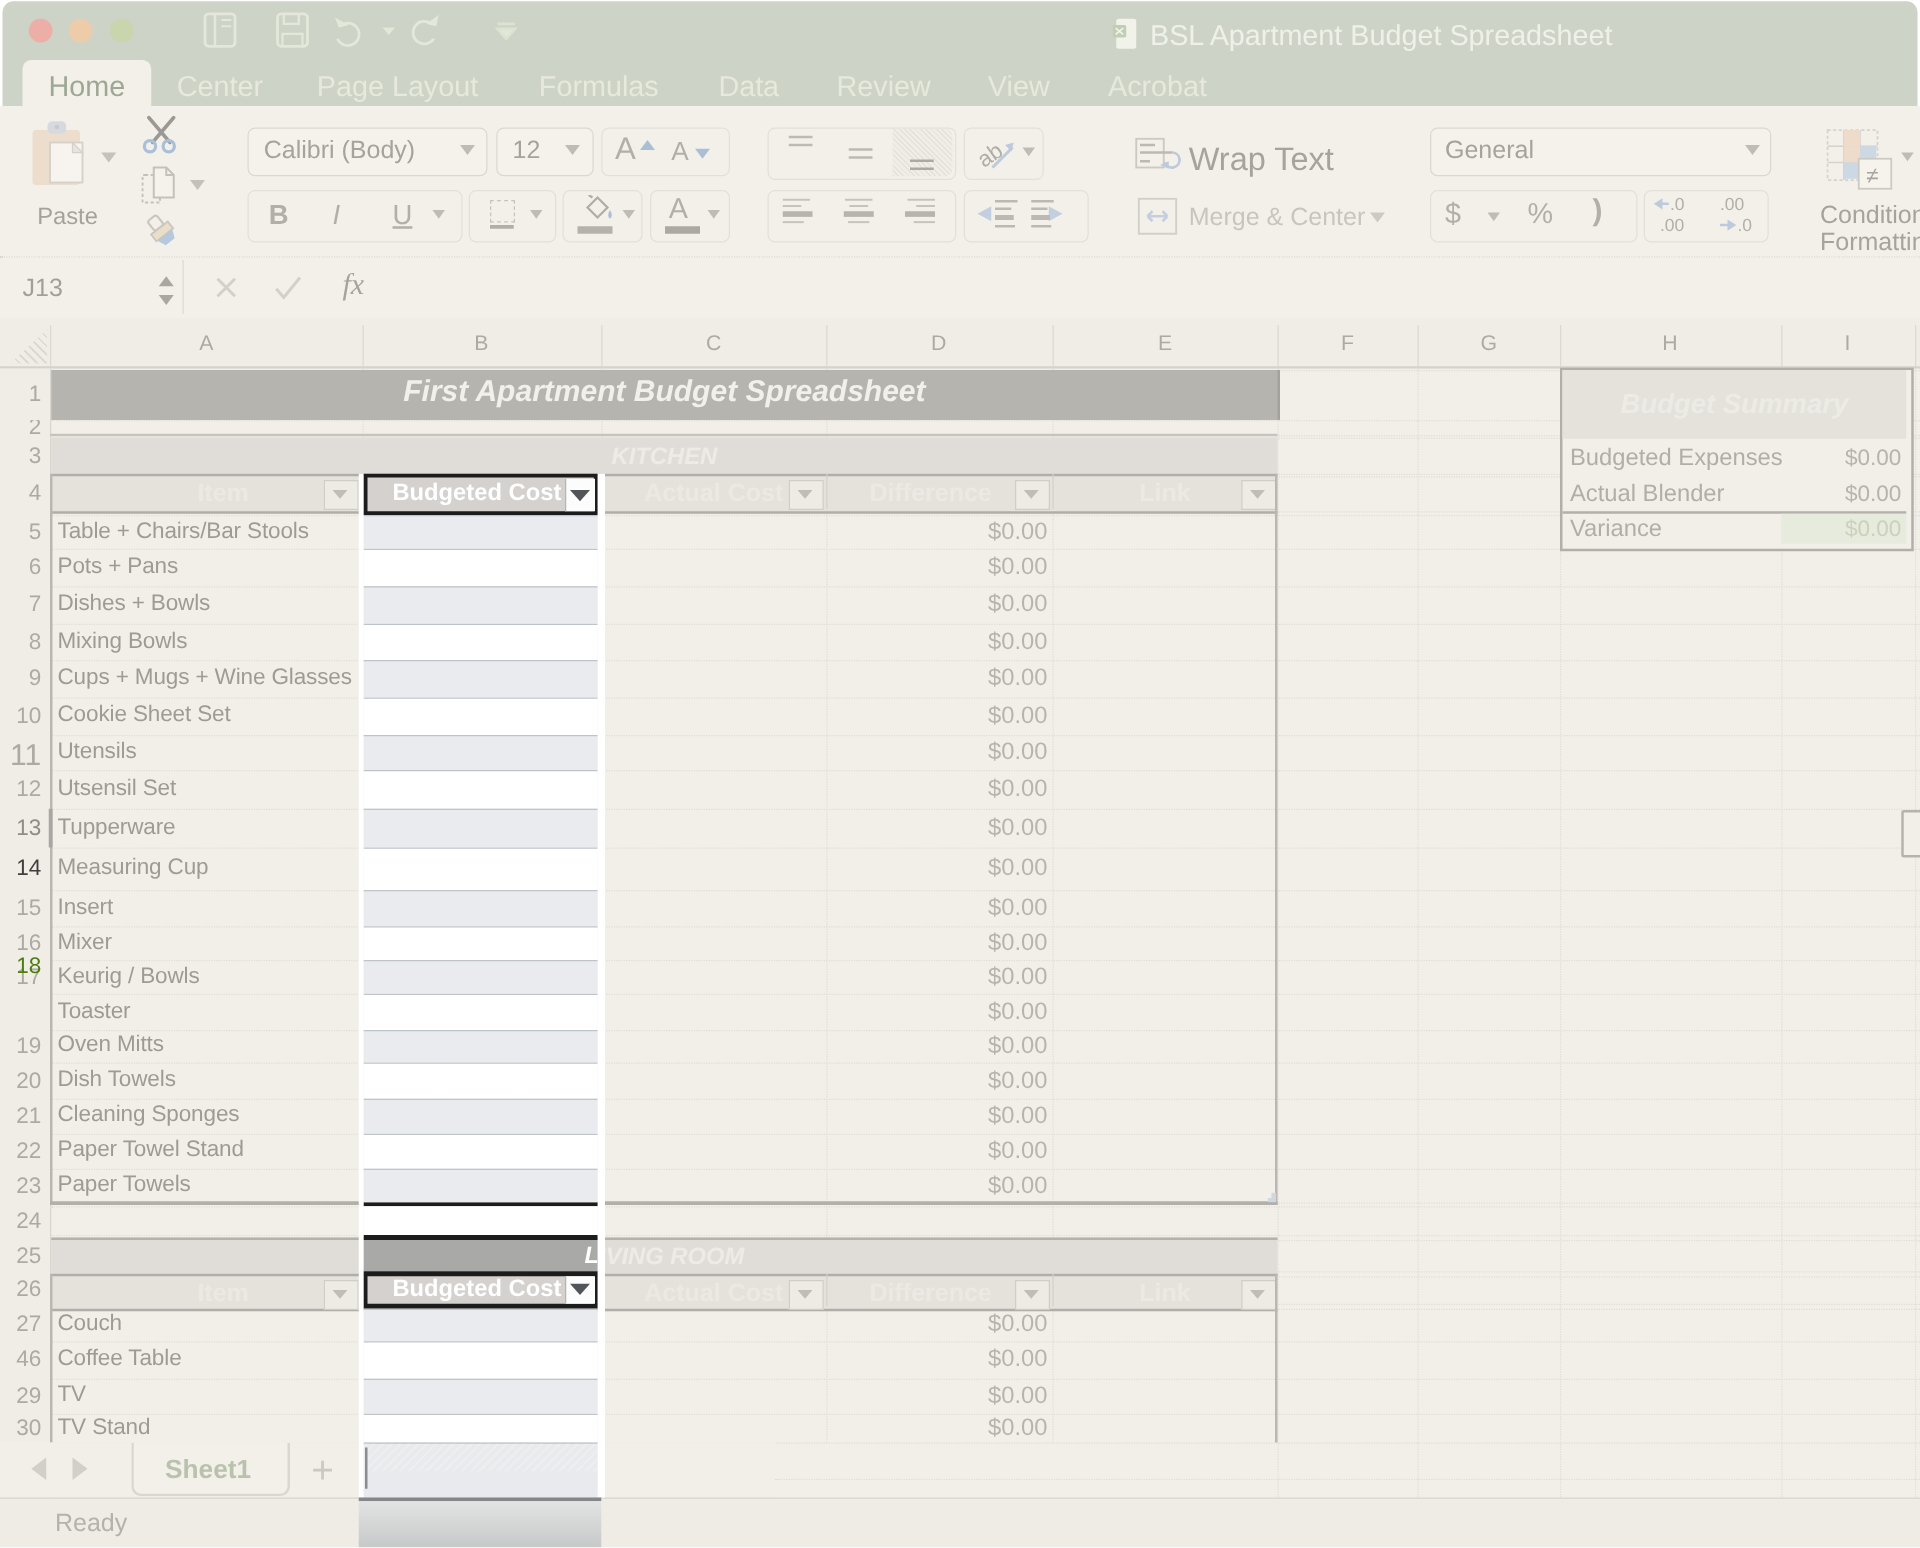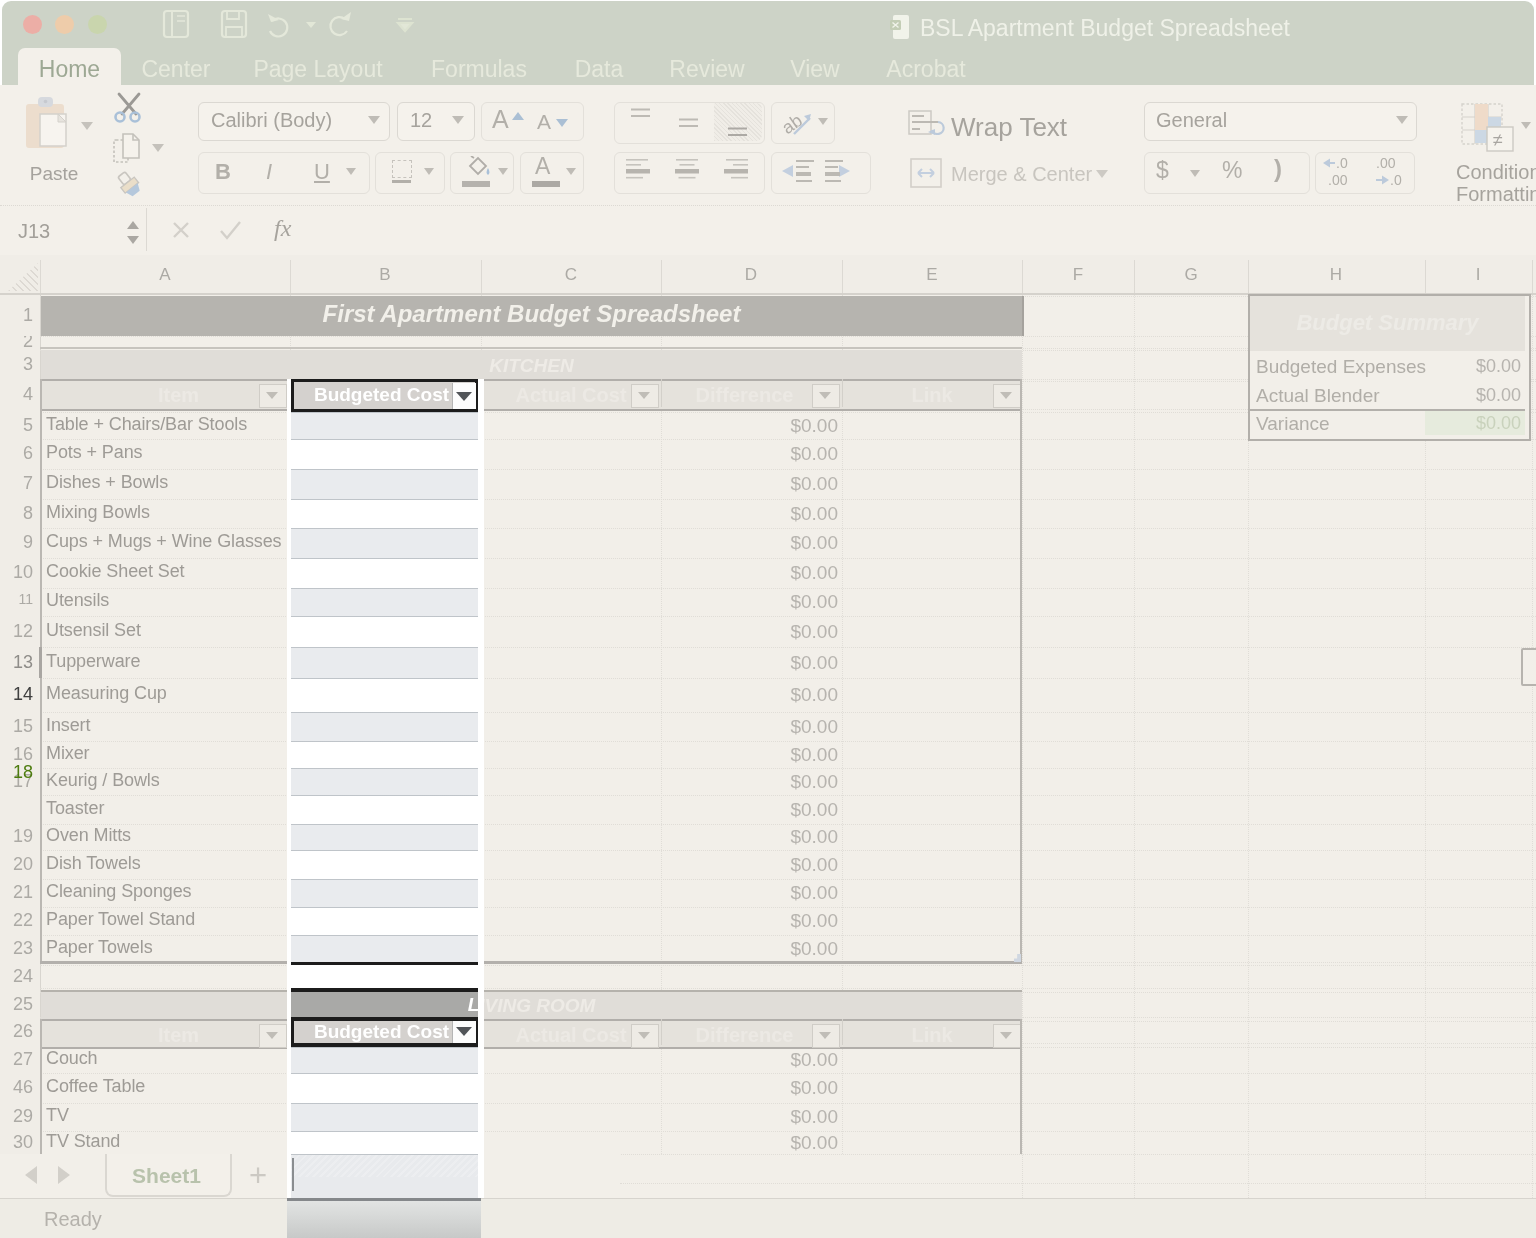--- a/index.html
+++ b/index.html
@@ -308,21 +308,21 @@
       <div class="r" style="left:0;top:-5px;width:33px;font-size:18px;color:#acaaa5;">2</div>
     </div>
 <div class="r" style="left:0;top:353.5px;width:33px;font-size:18px;color:#acaaa5;">3</div>
 <div class="r" style="left:0;top:384.0px;width:33px;font-size:18px;color:#acaaa5;">4</div>
 <div class="r" style="left:0;top:414.5px;width:33px;font-size:18px;color:#acaaa5;">5</div>
 <div class="r" style="left:0;top:443.0px;width:33px;font-size:18px;color:#acaaa5;">6</div>
 <div class="r" style="left:0;top:473.0px;width:33px;font-size:18px;color:#acaaa5;">7</div>
 <div class="r" style="left:0;top:502.5px;width:33px;font-size:18px;color:#acaaa5;">8</div>
 <div class="r" style="left:0;top:532.0px;width:33px;font-size:18px;color:#acaaa5;">9</div>
 <div class="r" style="left:0;top:562.0px;width:33px;font-size:18px;color:#acaaa5;">10</div>
-<div class="r" style="left:0;top:591.0px;width:33px;font-size:14px;color:#acaaa5;">11</div>
+<div class="r" style="left:0;top:591.0px;width:33px;font-size:24px;color:#acaaa5;">11</div>
 <div class="r" style="left:0;top:620.5px;width:33px;font-size:18px;color:#acaaa5;">12</div>
 <div class="r" style="left:0;top:651.5px;width:33px;font-size:18px;color:#8f8d89;">13</div>
 <div class="r" style="left:0;top:684.0px;width:33px;font-size:18px;color:#404040;">14</div>
 <div class="r" style="left:0;top:715.5px;width:33px;font-size:18px;color:#acaaa5;">15</div>
 <div class="r" style="left:0;top:743.5px;width:33px;font-size:18px;color:#acaaa5;">16</div>
 <div class="r" style="left:0;top:770.5px;width:33px;font-size:18px;color:#acaaa5;">17</div>
 <div class="r" style="left:0;top:762px;width:33px;font-size:18px;color:#4d7c0f;">18</div>
 <div class="r" style="left:0;top:826.0px;width:33px;font-size:18px;color:#acaaa5;">19</div>
 <div class="r" style="left:0;top:853.5px;width:33px;font-size:18px;color:#acaaa5;">20</div>
 <div class="r" style="left:0;top:882.0px;width:33px;font-size:18px;color:#acaaa5;">21</div>

